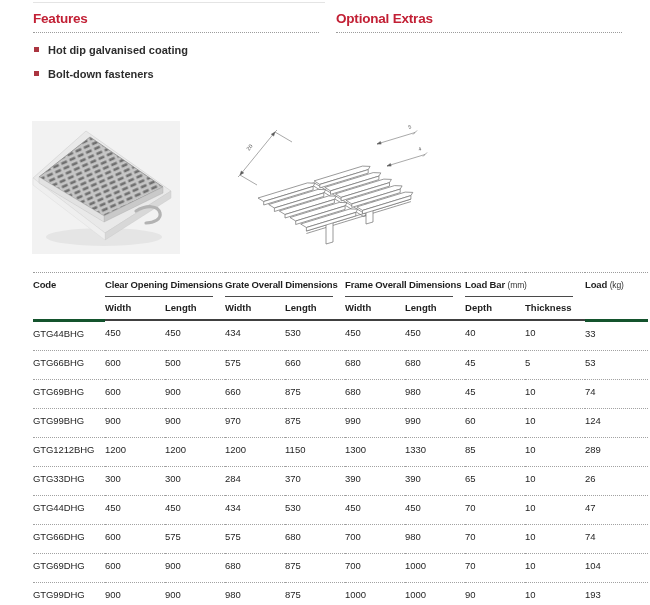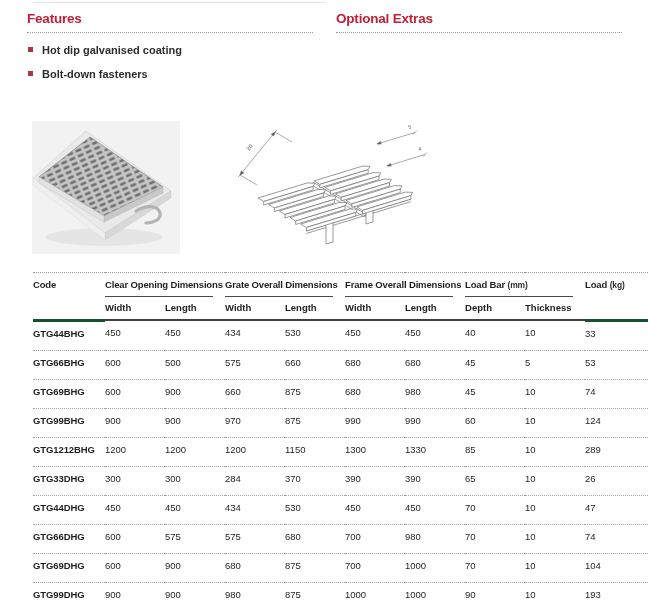--- a/index.html
+++ b/index.html
@@ -5,44 +5,44 @@
   * { margin:0; padding:0; box-sizing:border-box; }
   html,body { background:#ffffff; }
   .page {
     position:relative; width:650px; height:605px; background:#fff;
     font-family:"Liberation Sans", sans-serif; color:#262626; overflow:hidden;
   }
   .top-rule { position:absolute; left:33px; top:2px; width:292px; height:1px; background:#e4e4e4; }
 
   
   .col { position:absolute; top:11px; width:286px; }
-  .col-features { left:27px; }
+  .col-features { left:33px; }
   .col-extras  { left:336px; }
   .col h2 { font-size:13.5px; font-weight:bold; color:#c22035; letter-spacing:-0.2px; margin-bottom:6px; }
   .dotted-rule { border-top:1px dotted #9c9c9c; height:0; margin-bottom:11px; }
   .col ul { list-style:none; }
   .col li { position:relative; padding-left:15px; font-size:11px; line-height:12px; color:#2d2d2d; margin-bottom:12px;font-weight:bold; }
   .bullet-sq { position:absolute; left:1px; top:3px; width:5px; height:5px; background:#ab3540; display:inline-block; }
 
   
   .photo-box { position:absolute; left:32px; top:121px; width:148px; height:133px; }
   .drawing-box { position:absolute; left:230px; top:118px; width:208px; height:142px; }
 
   
   .spec-table-wrap { position:absolute; left:33px; top:272px; width:615px; }
   table.spec { border-collapse:collapse; table-layout:fixed; width:615px; }
   table.spec th, table.spec td { text-align:left; font-size:9.5px; line-height:10px; color:#1f1f1f; }
   thead th { border-top:1px dotted #9c9c9c; vertical-align:top; }
   thead .h1 th { padding-top:7px; font-weight:bold; white-space:nowrap; letter-spacing:-0.15px; }
   thead .h1 th .gline { height:0; border-bottom:1.5px solid #4a4a4a; margin:6px 12px 0 0; }
   thead .h2 th { border-top:none; padding:6px 0 6px; font-weight:bold; border-bottom:2px solid #404040;margin-left:44px; }
   thead th.rspan { border-bottom:3px solid #14532d; }
-  .unit { font-weight:bold; font-size:8.5px; color:#333; }
+  .unit { font-weight:normal; font-size:8.5px; color:#333; }
   tbody th, tbody td { padding:7px 0 11px; border-bottom:1px dotted #a2a2a2; font-weight:normal; white-space:nowrap; }
-  tbody th { font-weight:bold; letter-spacing:-0.1px; }
+  tbody th { font-weight:normal; letter-spacing:-0.1px; }
   tbody tr:last-child th, tbody tr:last-child td { border-bottom:2.5px solid #404040; }
 </style>
 </head>
 <body>
 
 <div class="page">
 
   <div class="top-rule"></div>
 
   <div class="col col-features">

